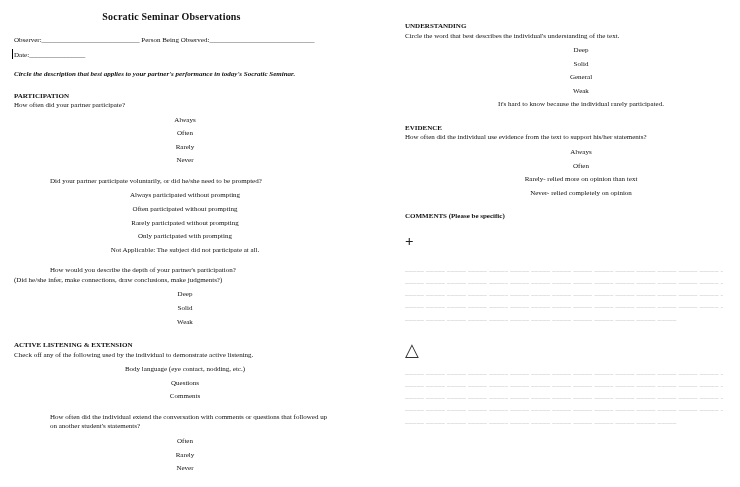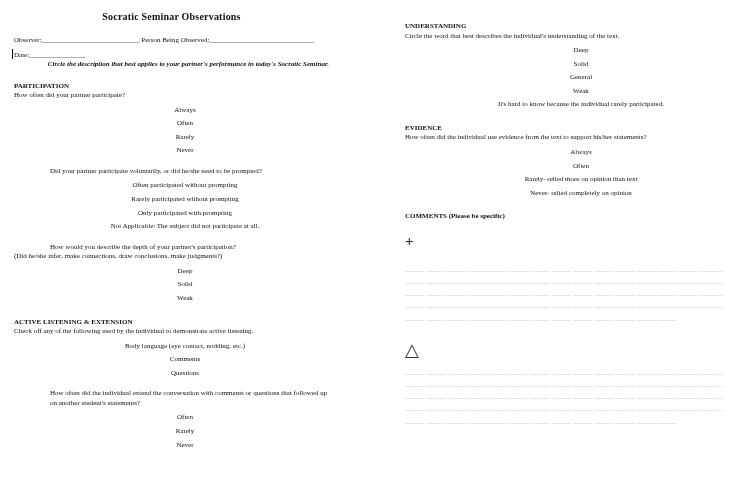--- a/index.html
+++ b/index.html
@@ -25,21 +25,22 @@
     font-size:10px; line-height:14px; font-weight:bold;
     text-align:center; margin-bottom:12px; letter-spacing:0.2px;
   }
   .field-row { white-space:nowrap; }
   .date-row { margin-top:5px; position:relative; }
   .text-cursor {
     position:absolute; left:-2px; top:-2px;
     width:1px; height:10px; background:#000;
   }
   .instruction {
-    font-weight:bold; font-style:italic; text-align:right;
+    font-weight:bold; font-style:italic; text-align:left;
+    margin-top:10px;
   }
   .sec-heading { font-weight:bold; margin-top:12px; }
   .question { margin-top:9px;padding-left:36px; }
   .q-sub { }
   .options { margin-top:3px; }
   .opt { padding-left:27px; line-height:13.6px;text-align:center; }
   .comments-heading { font-weight:bold; margin-top:12px; }
   .plus-symbol {
     font-weight:bold; font-size:15px; line-height:15px;
     margin-top:12px; color:#222;
@@ -80,40 +81,41 @@
     <div>How often did your partner participate?</div>
     <div class="options">
       <div class="opt">Always</div>
       <div class="opt">Often</div>
       <div class="opt">Rarely</div>
       <div class="opt">Never</div>
     </div>
 
     <div class="question">Did your partner participate voluntarily, or did he/she need to be prompted?</div>
     <div class="options">
+      <div class="opt">Always participated without prompting</div>
       <div class="opt">Often participated without prompting</div>
       <div class="opt">Rarely participated without prompting</div>
       <div class="opt">Only participated with prompting</div>
       <div class="opt">Not Applicable: The subject did not participate at all.</div>
     </div>
 
     <div class="question">How would you describe the depth of your partner's participation?</div>
     <div class="q-sub">(Did he/she infer, make connections, draw conclusions, make judgments?)</div>
     <div class="options">
       <div class="opt">Deep</div>
       <div class="opt">Solid</div>
       <div class="opt">Weak</div>
     </div>
 
     <div class="sec-heading">ACTIVE LISTENING &amp; EXTENSION</div>
     <div>Check off any of the following used by the individual to demonstrate active listening.</div>
     <div class="options">
       <div class="opt">Body language (eye contact, nodding, etc.)</div>
+      <div class="opt">Questions</div>
       <div class="opt">Comments</div>
-      <div class="opt">Questions</div>
     </div>
 
     <div class="question">How often did the individual extend the conversation with comments or questions that followed up on another student's statements?</div>
     <div class="options">
       <div class="opt">Often</div>
       <div class="opt">Rarely</div>
       <div class="opt">Never</div>
     </div>
 
   </div>

